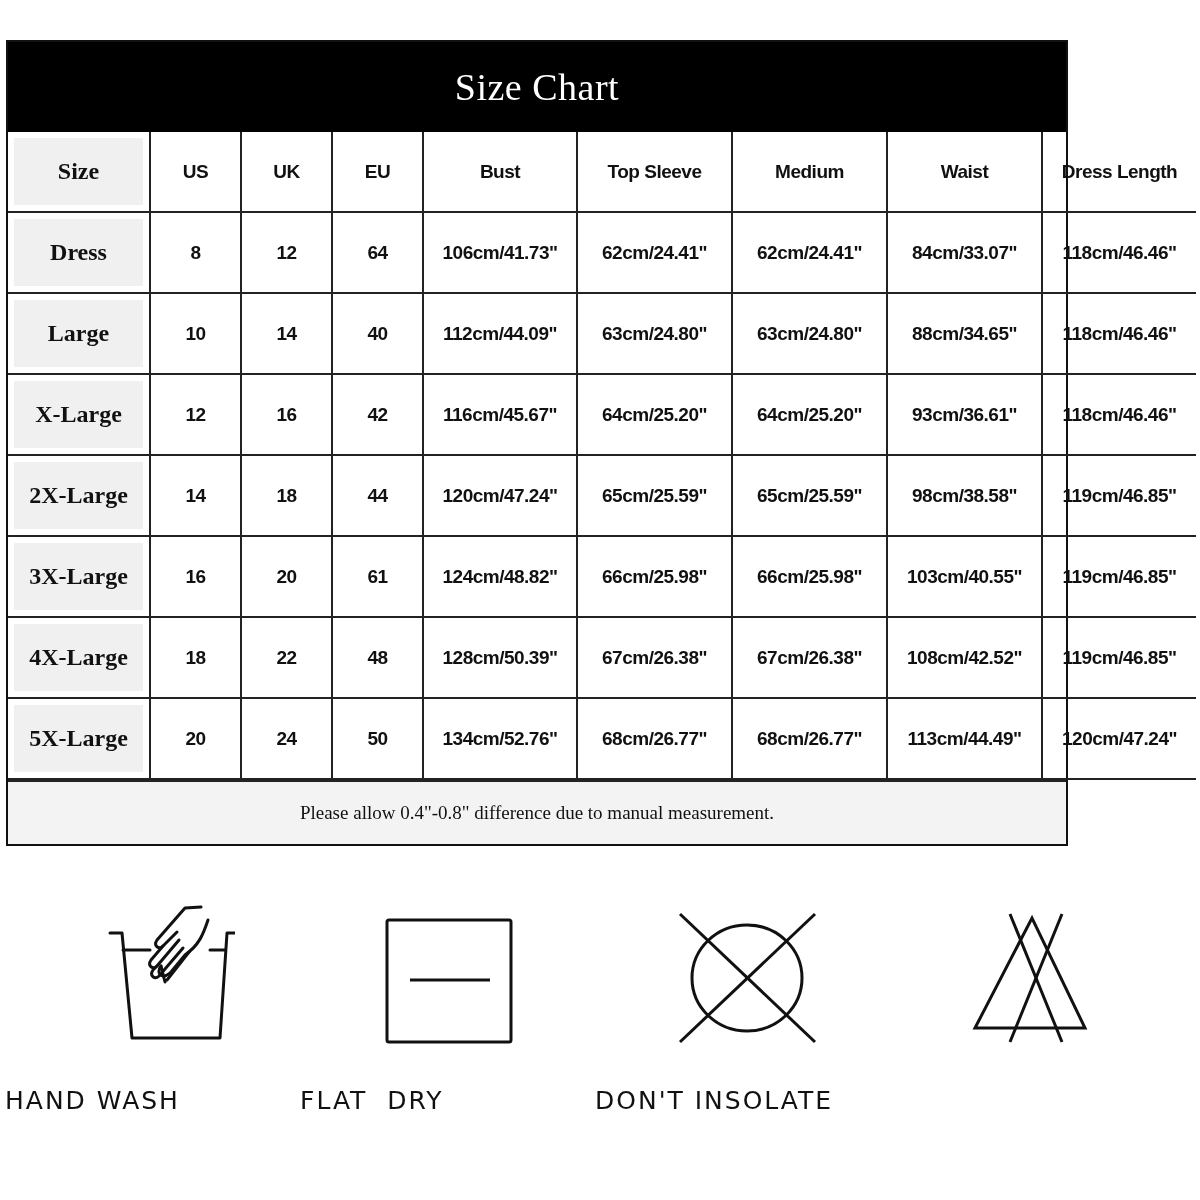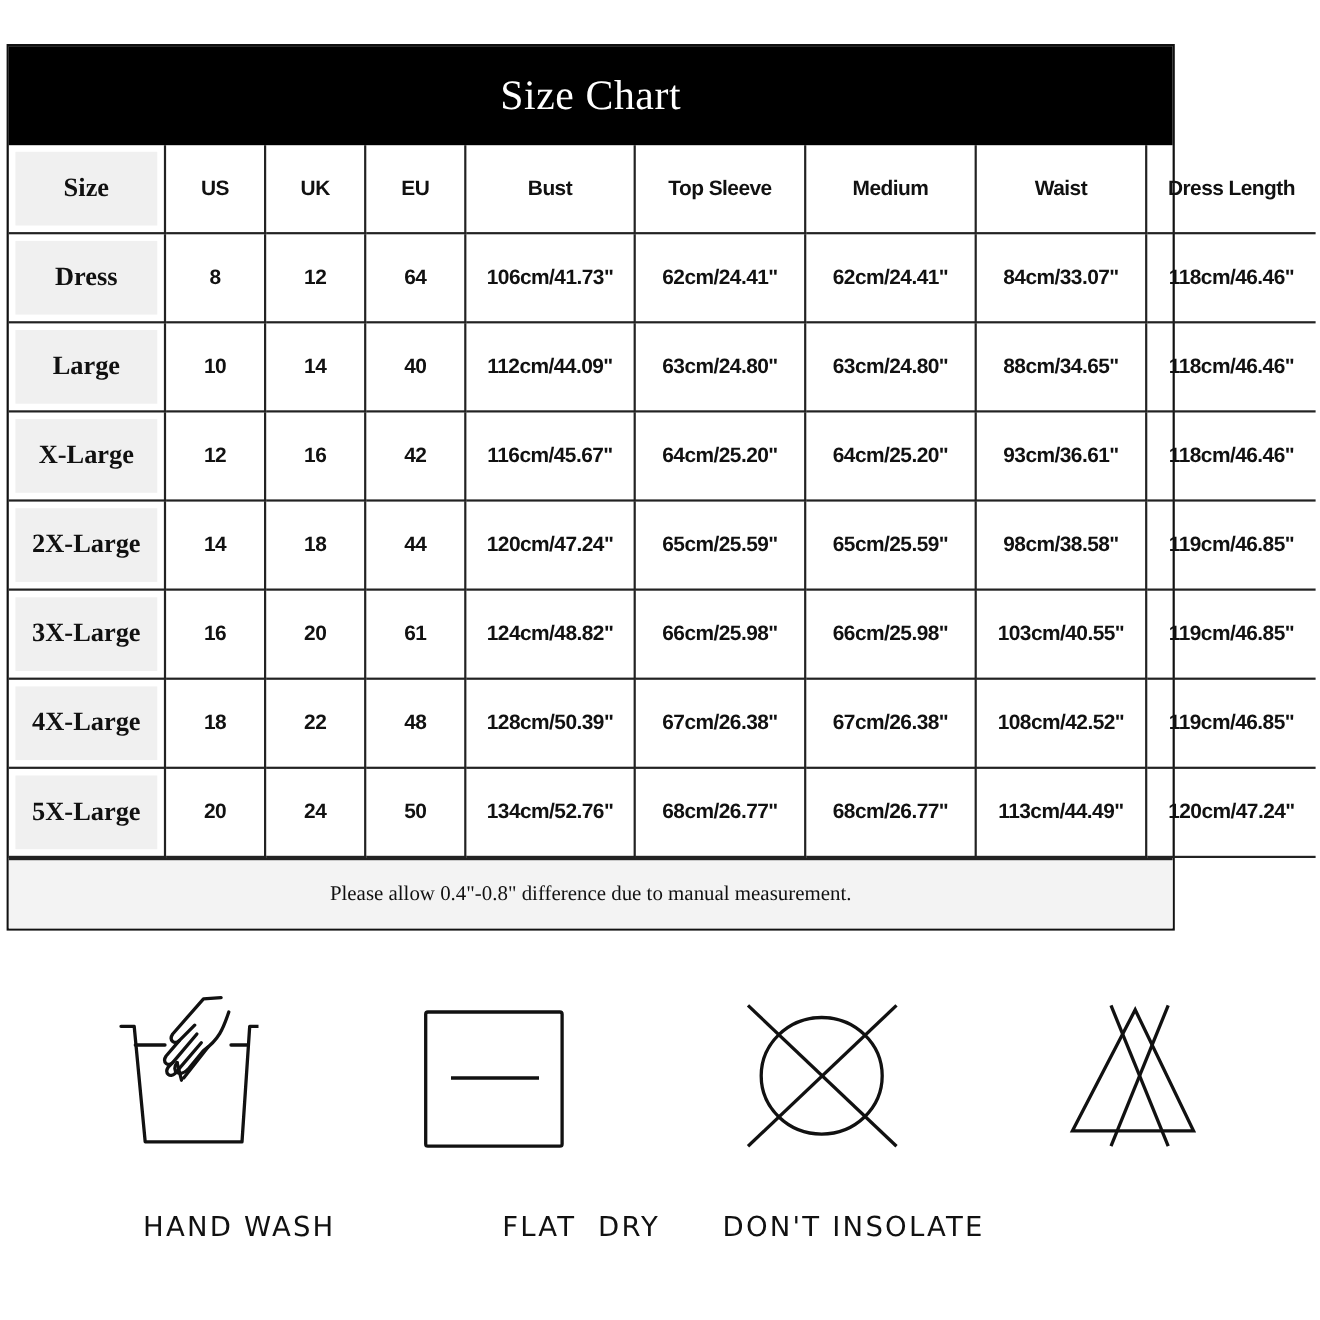--- a/index.html
+++ b/index.html
@@ -42,21 +42,21 @@
       height: 62px; background: #f3f3f3; border-top: 2px solid #222;
       display: flex; align-items: center; justify-content: center;
       font-family: "Liberation Serif", serif; font-size: 19px; color: #111;
     }
     .care {
       position: absolute; top: 900px; left: 0; width: 1200px; height: 240px;
     }
     .care-item { position: absolute; top: 0; width: 300px; text-align: center; }
     .care-item svg { display: block; margin: 0 auto; }
     .care-label {
-      position: absolute; top: 201px; left: 0; width: 100%; text-align: right;
+      position: absolute; top: 186px; left: 0; width: 100%; text-align: left;
       font-family: "DejaVu Sans", sans-serif; font-size: 25px; letter-spacing: 2px; color: #111;
     }
   </style>
 </head>
 <body>
 
 <div class="chart">
   <div class="title-bar">Size Chart</div>
   <table class="size-table">
     <colgroup>

